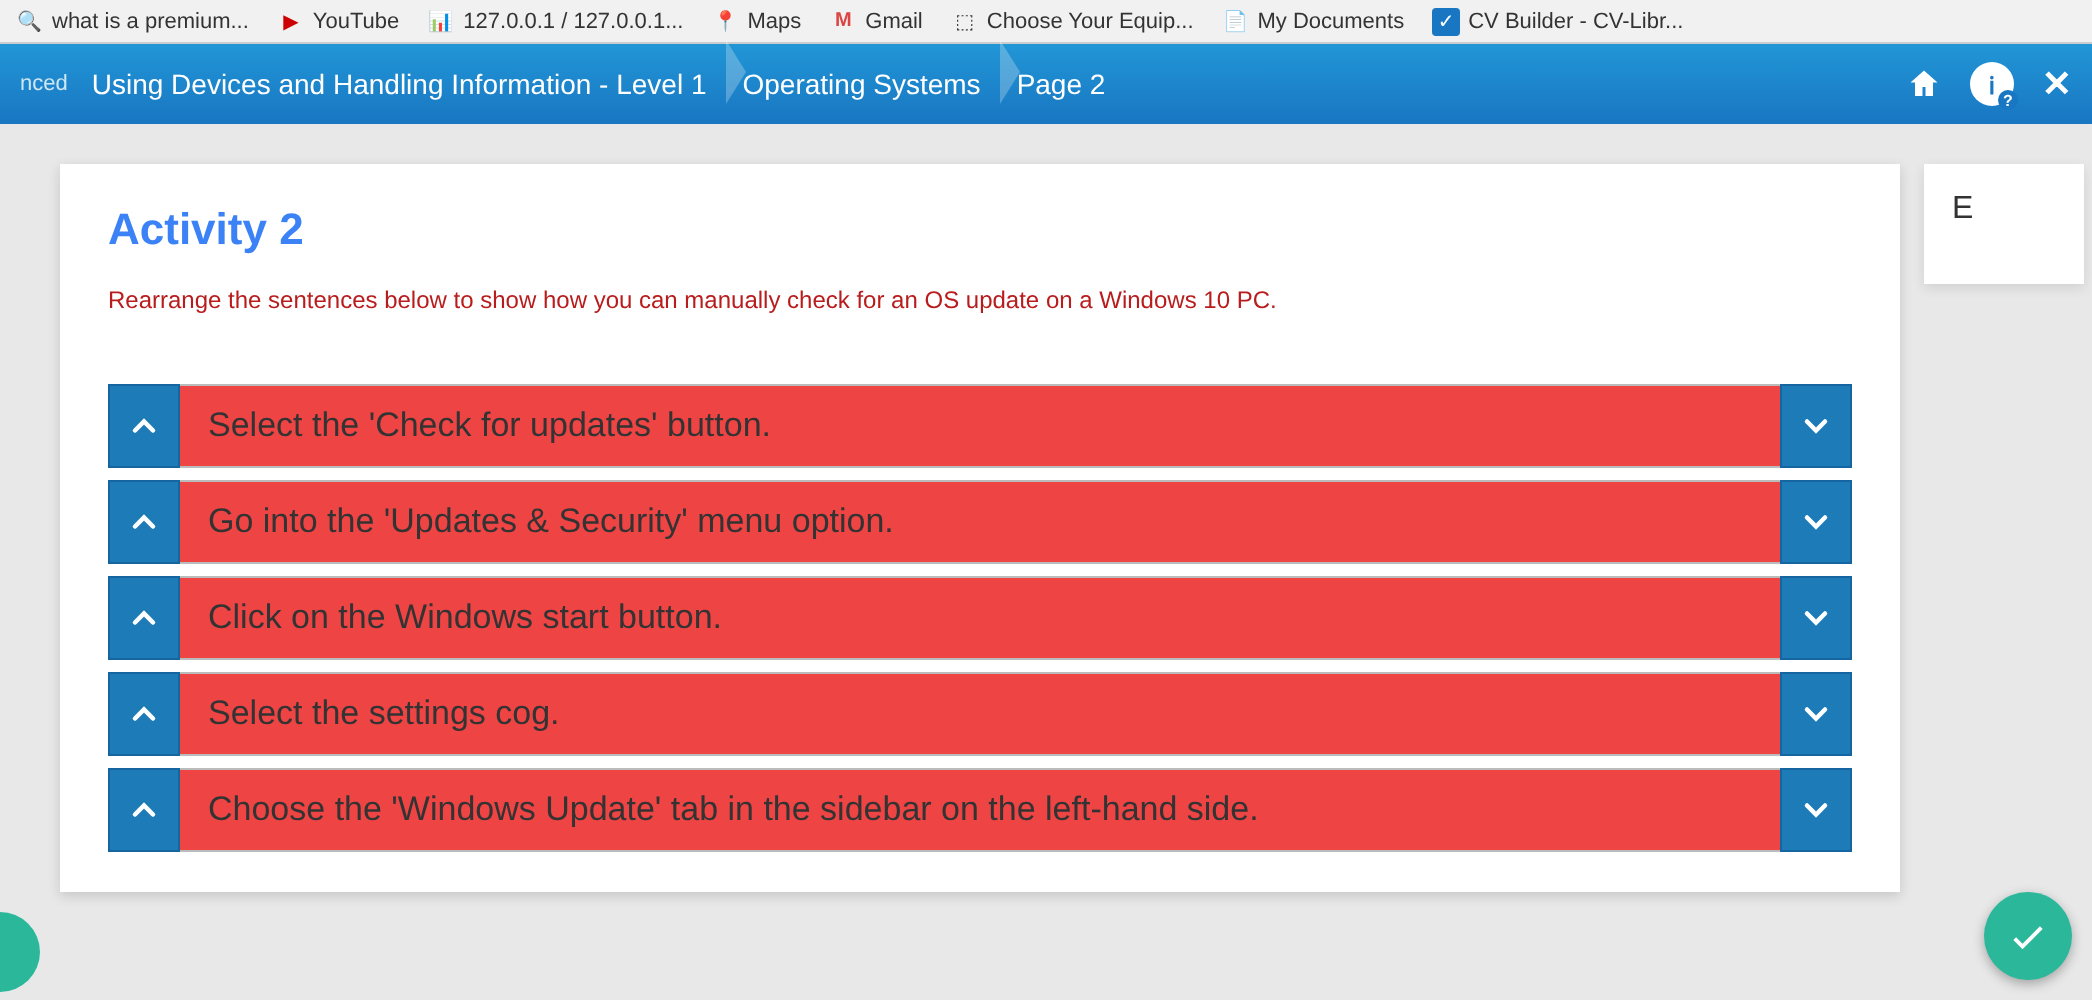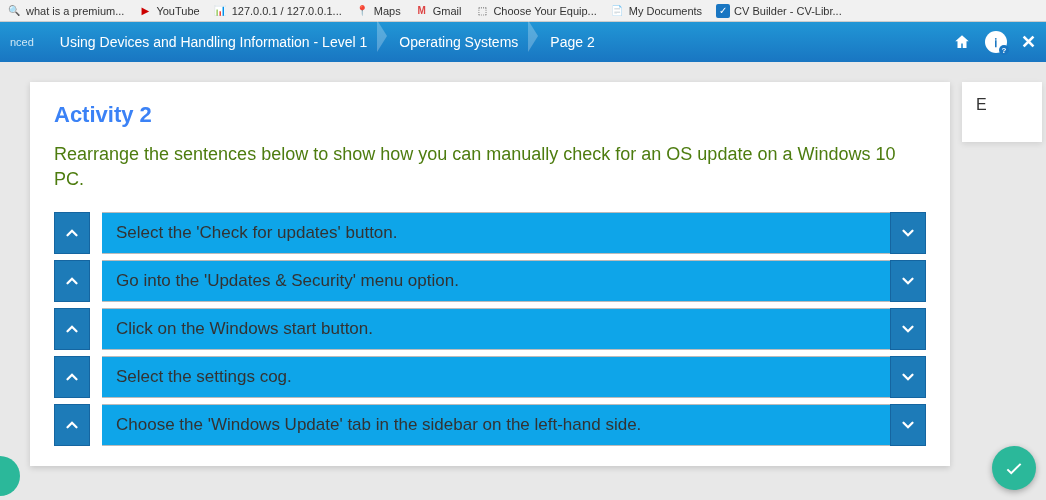--- a/index.html
+++ b/index.html
@@ -40,21 +40,21 @@
       background: linear-gradient(180deg, #2196d6 0%, #1976c2 100%);
       display: flex;
       align-items: center;
       padding: 0 10px;
       color: #fff;
       font-size: 14px;
     }
     .breadcrumb-left {
       display: flex;
       align-items: center;
-      gap: 14px;
+      gap: 0;
       flex: 1;
     }
     .crumb {
       padding: 0 12px 0 6px;
       position: relative;
       height: 53px;
       display: flex;
       align-items: center;
     }
     .crumb::after {
@@ -125,24 +125,24 @@
       padding: 20px 24px;
       box-shadow: 0 2px 6px rgba(0,0,0,0.15);
     }
     .activity-title {
       font-size: 22px;
       font-weight: bold;
       color: #3b82f6;
       margin-bottom: 14px;
     }
     .activity-instruction {
-      font-size: 18px;
-      color: #4d7c0f;
+      font-size: 12px;
+      color: #b91c1c;
       line-height: 1.4;
-      margin-bottom: 20px;
+      margin-bottom: 33px;
     }
     .sortable-list {
       display: flex;
       flex-direction: column;
       gap: 6px;
     }
     .sortable-item {
       display: flex;
       align-items: stretch;
       height: 42px;
@@ -160,22 +160,21 @@
     .item-text {
       flex: 1;
       border: 1px solid #bbb;
       border-left: none;
       border-right: none;
       display: flex;
       align-items: center;
       padding: 0 14px;
       font-size: 17px;
       color: #333;
-      background: #0ea5e9;
-      margin-left: 12px;
+      background: #ef4444;
     }
     .side-panel {
       background: #fff;
       width: 80px;
       height: 60px;
       padding: 14px;
       box-shadow: 0 2px 6px rgba(0,0,0,0.1);
       font-size: 16px;
       color: #333;
       overflow: hidden;

